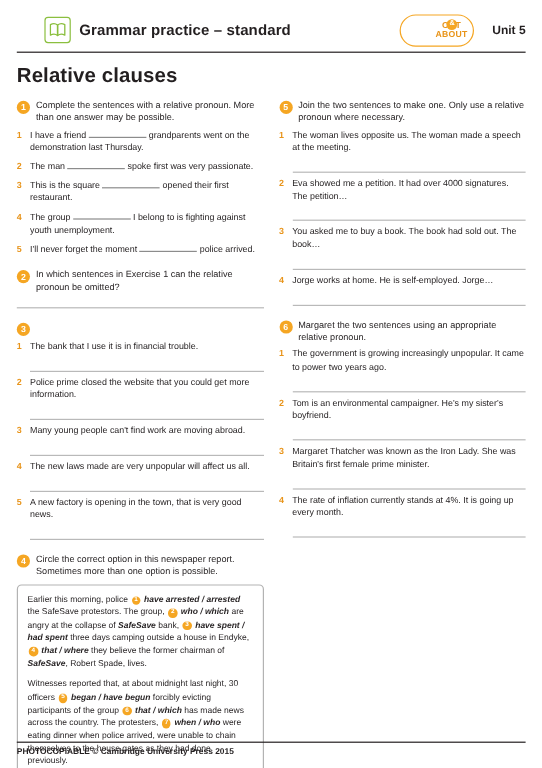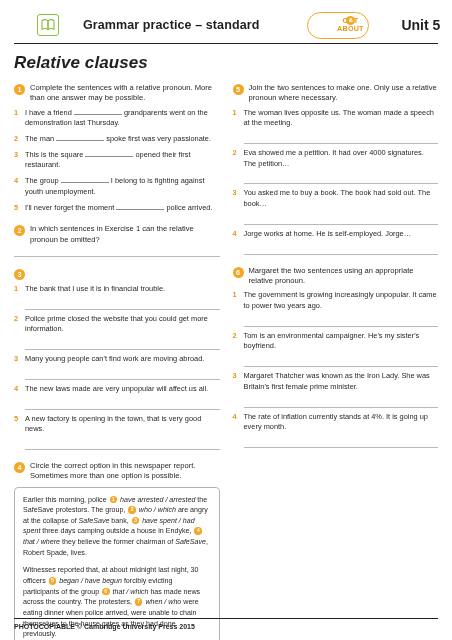--- a/index.html
+++ b/index.html
@@ -12,21 +12,21 @@
     position: relative;
     overflow: hidden;
   }
   .page {
     position: absolute; inset: 0;
     padding: 10px 14px 0 14px;
   }
 
   
   .header {
-    display: flex; align-items: center; gap: 24px;
+    display: flex; align-items: center; gap: 7px;
     height: 30px;
     padding-left: 23px;
   }
   .hdr-icon {
     width: 22px; height: 22px;
     border: 1.6px solid #8bbf3f;
     border-radius: 3px;
     display: flex; align-items: center; justify-content: center;
     flex: 0 0 auto;
   }
@@ -48,34 +48,33 @@
     font-size: 7.2px; font-weight: bold; color: #e8941a;
     line-height: 1.05; text-align: center; letter-spacing: .2px; margin-left: 24px;
   }
   .logo-amp {
     position:absolute; right: 13px; top: 3px;
     width: 9px; height: 9px; border-radius: 50%;
     background: #f5a623; color:#fff; font-size: 6px; font-weight: bold;
     display:flex; align-items:center; justify-content:center;
   }
   .unit {
-    font-size: 14px; font-weight: bold; margin-left: 8px; white-space: nowrap;
+    font-size: 10px; font-weight: bold; margin-left: 8px; white-space: nowrap;
     flex: 0 0 auto;
   }
   .hdr-rule {
     border-bottom: 1.2px solid #231f20;
     margin-top: 3px;
   }
 
   
   .page-title {
     font-size: 17px;
     margin: 9px 0 10px 0;
     letter-spacing: .1px;
-    font-style: italic;
   }
 
   
   .cols { display: flex; gap: 13px; }
   .col { width: 206px; }
 
   .ex { margin-bottom: 11px; }
   .ex-head { display: flex; gap: 5px; align-items: flex-start; }
   .num {
     flex: 0 0 auto;
@@ -114,21 +113,21 @@
     border: .9px solid #b3b3b3;
     border-radius: 4px;
     padding: 7px 8px;
     margin-top: 5px;
     font-size: 7.1px;
     line-height: 1.5;
     color: #231f20;
   }
   .box p { margin: 0 0 7px 0; }
   .box p:last-child { margin-bottom: 0; }
-  .opt { font-style: italic; }
+  .opt { font-style: italic; font-weight: bold; }
   .inlinenum {
     display: inline-block;
     width: 7.5px; height: 7.5px; border-radius: 50%;
     background: #f5a623; color:#fff;
     font-size: 5.3px; font-weight: bold;
     text-align: center; line-height: 7.5px;
     vertical-align: 1px;
     margin: 0 1px;
   }
 

